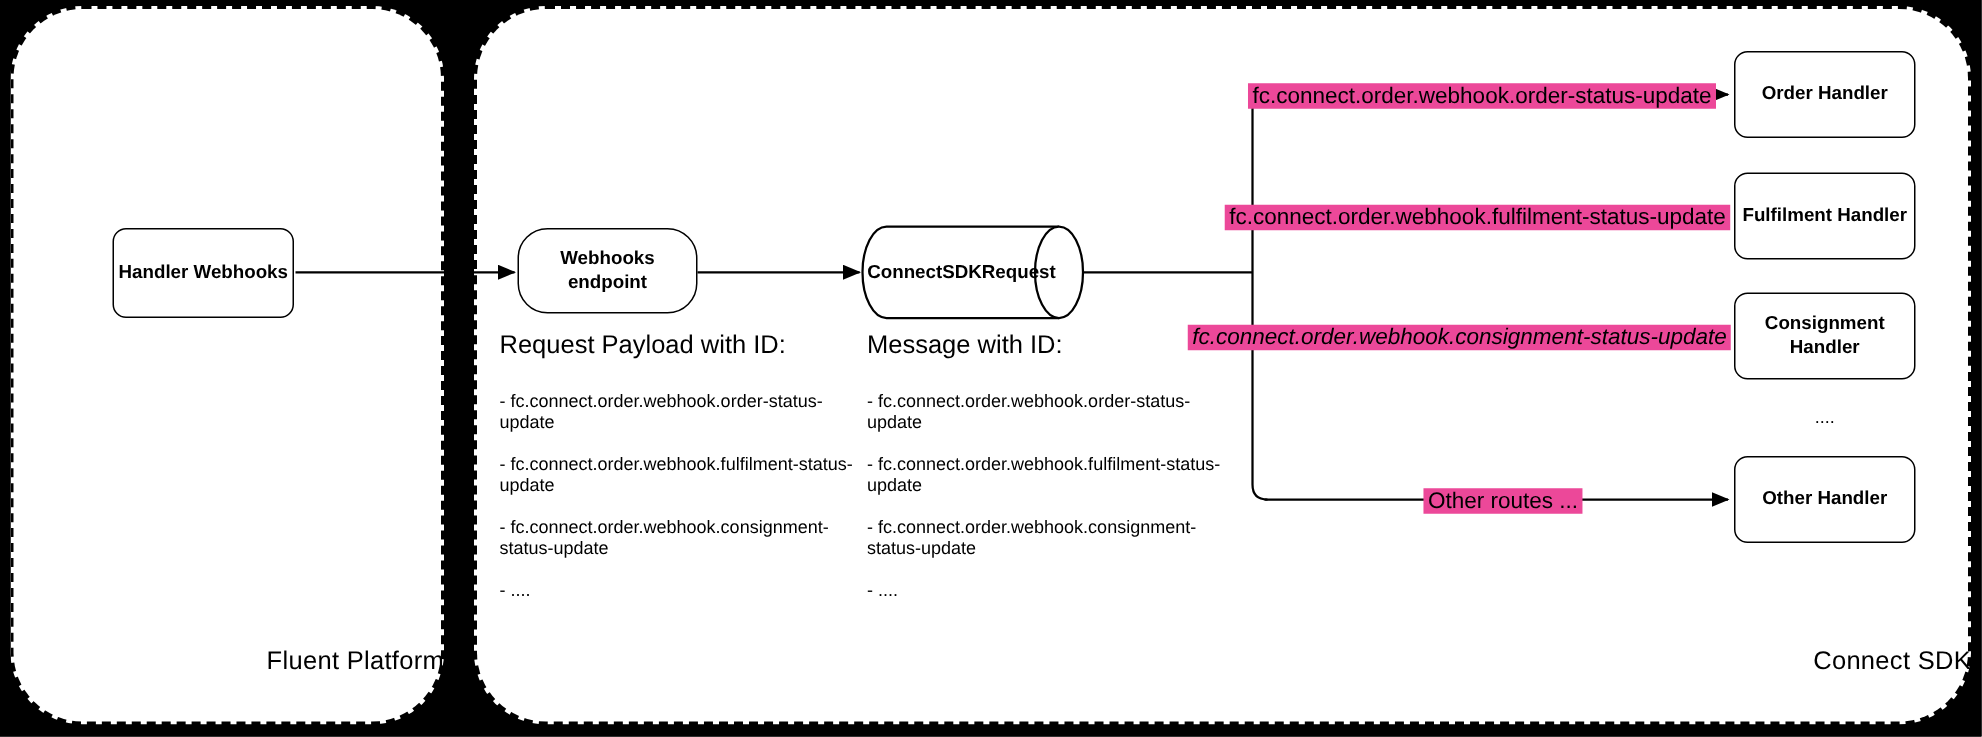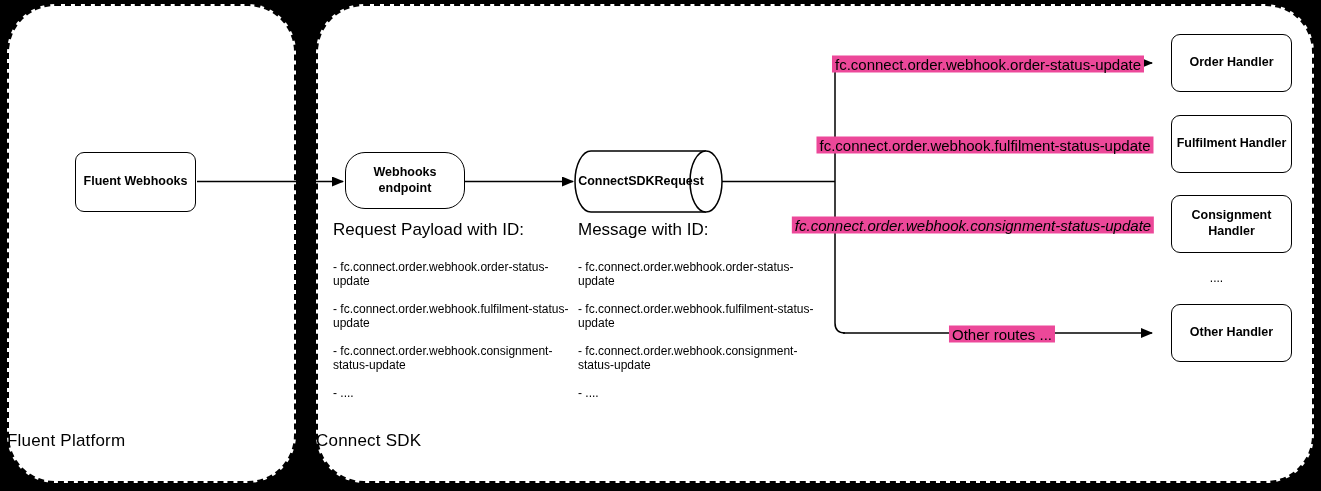--- a/index.html
+++ b/index.html
@@ -7,21 +7,21 @@
     position:relative; width:1321px; height:491px; background:#000;
     font-family:"Liberation Sans", sans-serif; color:#000; overflow:hidden;
   }
   .big-container {
     position:absolute; background:#fff; border:2px dashed #000;
     border-radius:48px; box-sizing:border-box;
   }
   #container-platform { left:7px; top:4px; width:289px; height:479px; }
   #container-sdk { left:316px; top:4px; width:998px; height:479px; }
   .container-label {
-    position:absolute; font-size:17px; text-align:left; letter-spacing:0.2px;
+    position:absolute; font-size:17px; text-align:right; letter-spacing:0.2px;
   }
   #label-platform { left:7px; top:431px; width:289px; }
   #label-sdk { left:316px; top:431px; width:998px; }
   .wires { position:absolute; left:0; top:0; width:1321px; height:491px; }
   .node {
     position:absolute; background:#fff; border:1.5px solid #000; border-radius:9px;
     box-sizing:border-box; display:flex; align-items:center; justify-content:center;
     text-align:center; font-size:12.5px; font-weight:bold; line-height:1.25; padding:2px;
   }
   #node-fluent-webhooks { left:75px; top:152px; width:121px; height:60px; }
@@ -31,21 +31,21 @@
     display:flex; flex-direction:row; align-items:center; justify-content:center;
     font-size:12.5px; font-weight:bold; line-height:1.25; text-align:center;
   }
   .section-heading { position:absolute; font-size:17px; }
   #heading-request { left:333px; top:220px; }
   #heading-message { left:578px; top:220px; }
   .id-list { position:absolute; width:242px; font-size:12px; line-height:14px; }
   .id-list .id-item { margin-bottom:14px; overflow-wrap:break-word; }
   #list-request { left:333px; top:260px; }
   #list-message { left:578px; top:260px; }
-  .handler { left:1156px; width:121px; height:58px;margin-left:15px; }
+  .handler { left:1156px; width:121px; height:58px; }
   #node-order-handler { top:34px; }
   #node-fulfilment-handler { top:115px; }
   #node-consignment-handler { top:195px; }
   #node-other-handler { top:304px; }
   .route-label {
     position:absolute; transform:translate(-50%,-50%); background:#ec4899;
     font-size:15px; white-space:nowrap; padding:0 3px;
   }
   #route-label-0 { left:988px; top:64px; }
   #route-label-1 { left:985px; top:145px; }
@@ -80,21 +80,21 @@
       <path d="M835 224 H1152" marker-end="url(#arrow)"></path>
       <path d="M843 333 H1152" marker-end="url(#arrow)"></path>
       <path d="M706 151 H591 A16 30.5 0 0 0 591 212 H706" fill="#fff"></path>
       <ellipse cx="706" cy="181.5" rx="16" ry="30.5" fill="#fff"></ellipse>
     </g>
   </svg>
 
   <div class="container-label" id="label-platform">Fluent Platform</div>
   <div class="container-label" id="label-sdk">Connect SDK</div>
 
-  <div class="node" id="node-fluent-webhooks">Fluent Webhooks</div>
+  <div class="node" id="node-fluent-webhooks">Handler Webhooks</div>
   <div class="node" id="node-webhooks-endpoint">Webhooks endpoint</div>
 
   <div class="cylinder-label">
     <span>ConnectSDK</span>
     <span>Request</span>
   </div>
 
   <div class="section-heading" id="heading-request">Request Payload with ID:</div>
   <div class="section-heading" id="heading-message">Message with ID:</div>
 

